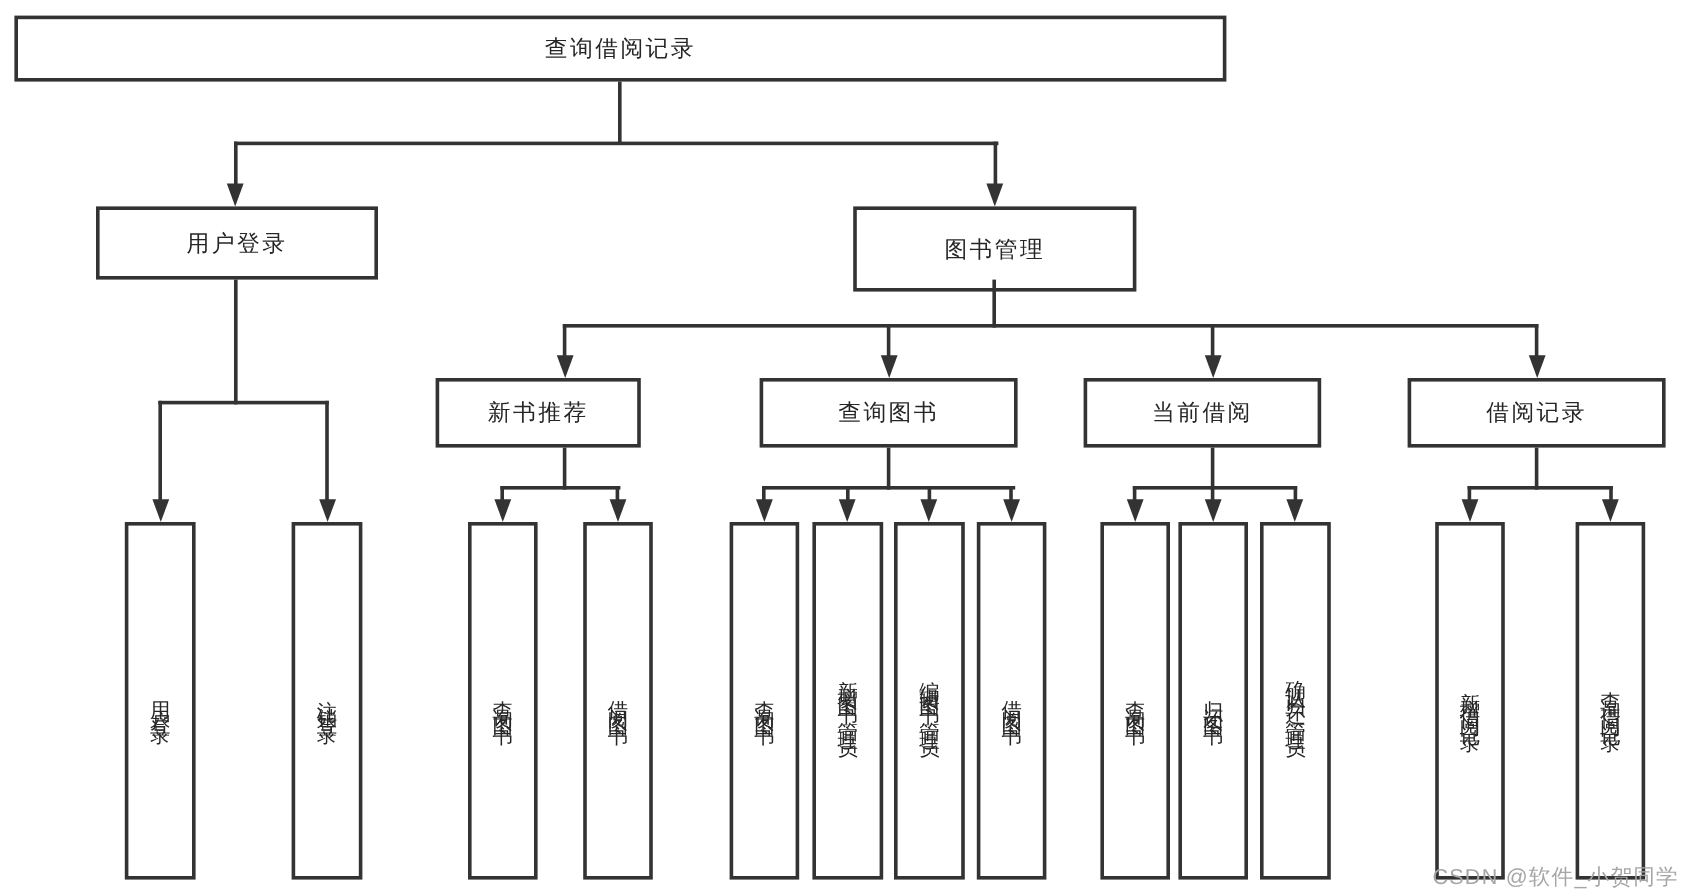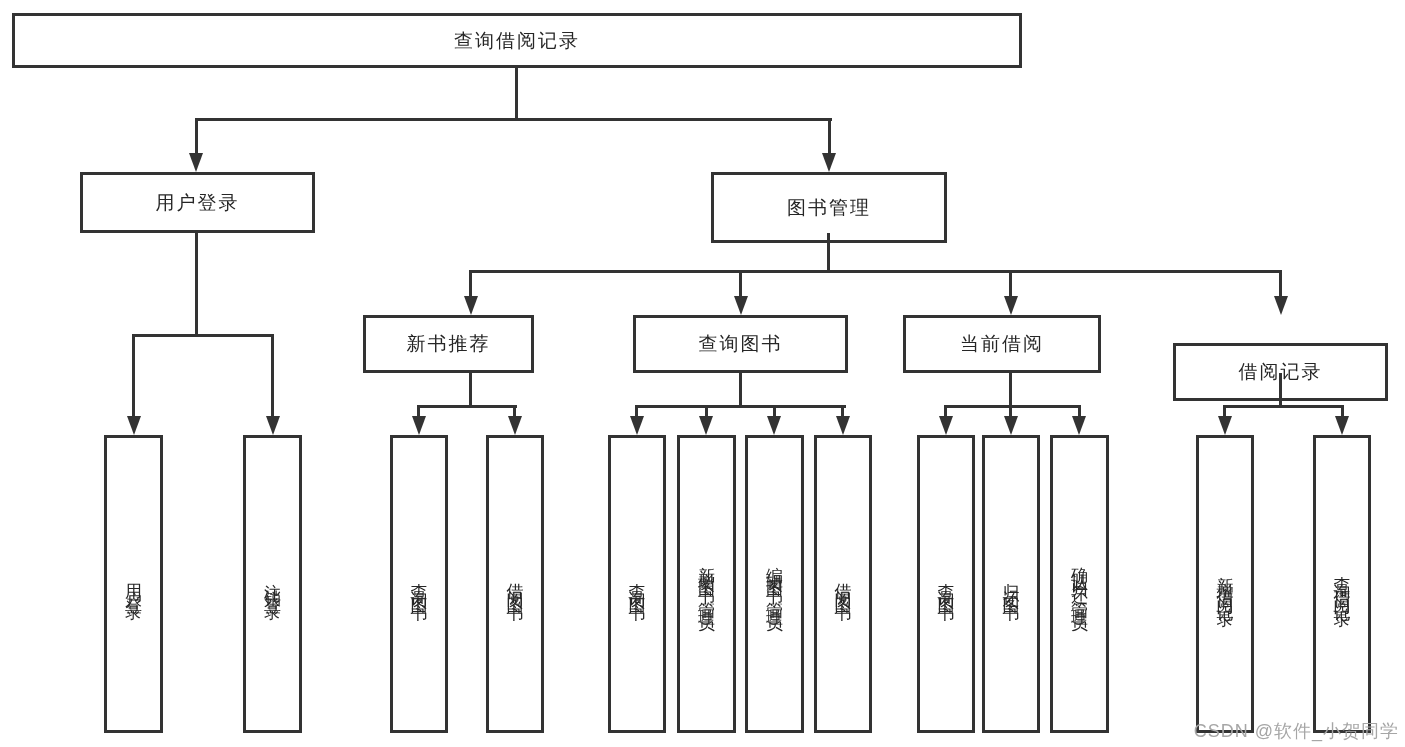--- a/index.html
+++ b/index.html
@@ -104,21 +104,21 @@
 
   <div class="box" style="left:363px;top:315px;width:171px;height:58px;">
     <span class="lbl">新书推荐</span>
   </div>
   <div class="box" style="left:633px;top:315px;width:215px;height:58px;">
     <span class="lbl">查询图书</span>
   </div>
   <div class="box" style="left:903px;top:315px;width:198px;height:58px;">
     <span class="lbl">当前借阅</span>
   </div>
-  <div class="box" style="left:1173px;top:315px;width:215px;height:58px;margin-top:28px;">
+  <div class="box" style="left:1173px;top:315px;width:215px;height:58px;">
     <span class="lbl">借阅记录</span>
   </div>
 
   <div class="vline" style="left:469px;top:373px;width:3px;height:35px;"></div>
   <div class="hline" style="left:417px;top:405px;width:100px;height:3px;"></div>
   <div class="vline" style="left:417px;top:405px;width:3px;height:13px;"></div>
   <div class="arrow" style="left:412px;top:416px;"></div>
   <div class="vline" style="left:513px;top:405px;width:3px;height:13px;"></div>
   <div class="arrow" style="left:508px;top:416px;"></div>
 

